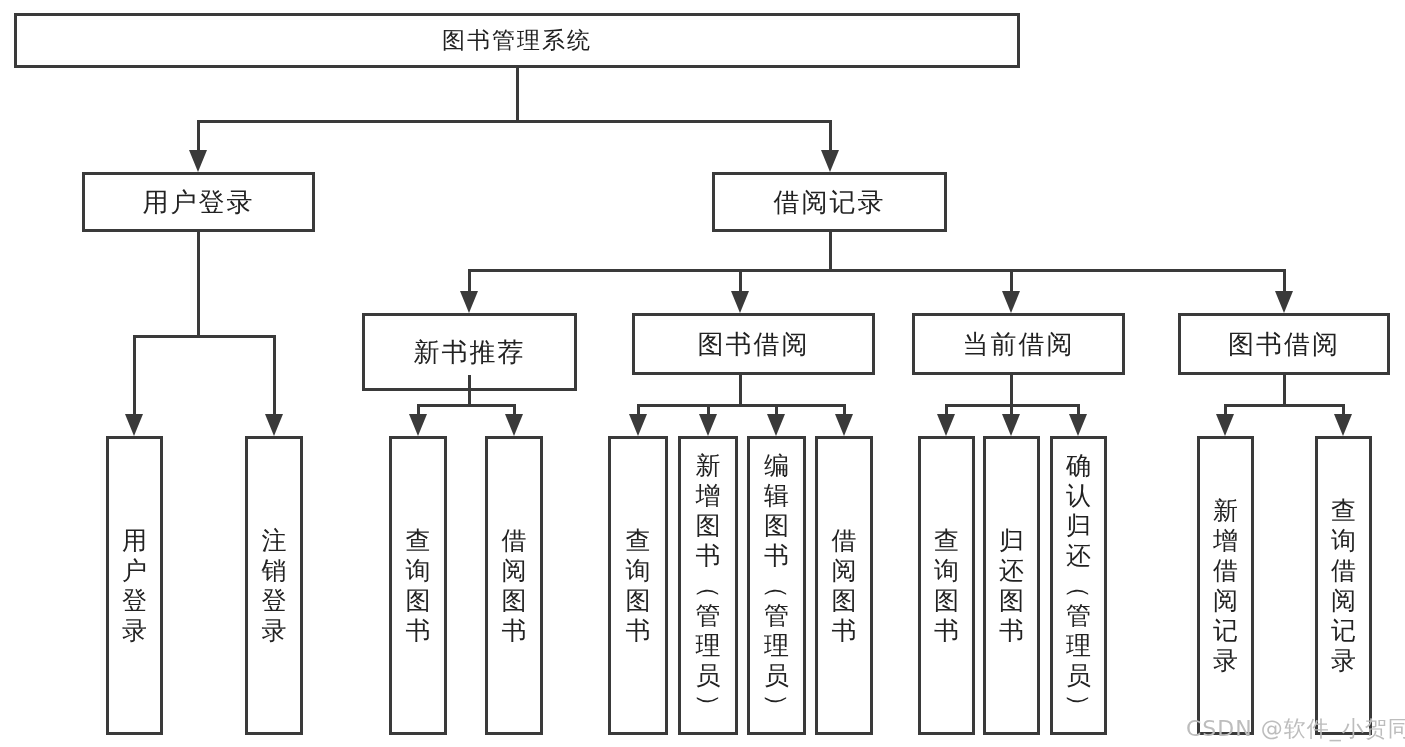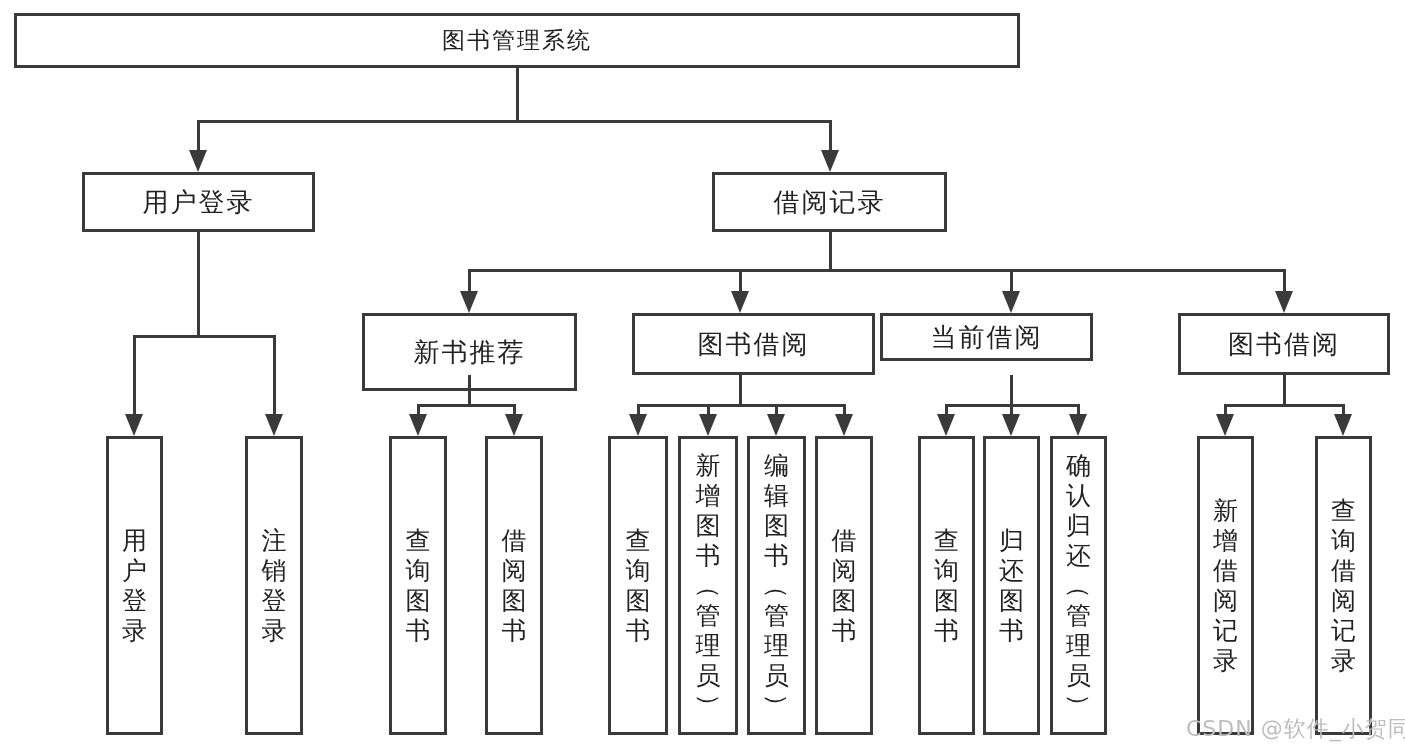--- a/index.html
+++ b/index.html
@@ -67,21 +67,21 @@
   <div class="box" style="left:712px;top:172px;width:235px;height:60px">
     <span class="hlabel">借阅记录</span>
   </div>
 
   <div class="box" style="left:362px;top:313px;width:215px;height:78px">
     <span class="hlabel">新书推荐</span>
   </div>
   <div class="box" style="left:632px;top:313px;width:243px;height:62px">
     <span class="hlabel">图书借阅</span>
   </div>
-  <div class="box" style="left:880px;top:313px;width:213px;height:48px">
+  <div class="box" style="left:912px;top:313px;width:213px;height:62px">
     <span class="hlabel">当前借阅</span>
   </div>
   <div class="box" style="left:1178px;top:313px;width:212px;height:62px">
     <span class="hlabel">图书借阅</span>
   </div>
 
   <div class="box" style="left:106px;top:436px;width:57px;height:299px">
     <span class="vtext">
         <span class="ch">用</span>
         <span class="ch">户</span>

